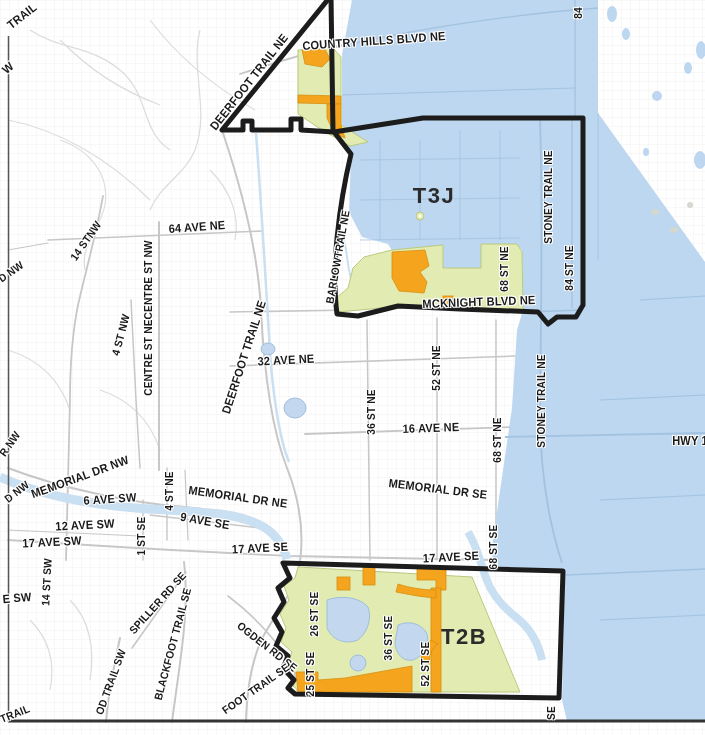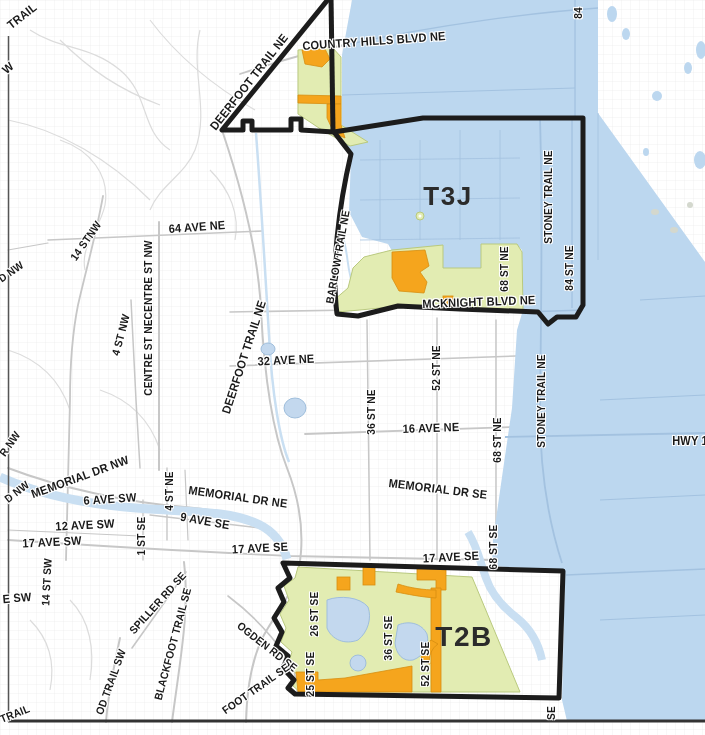--- a/index.html
+++ b/index.html
@@ -153,21 +153,21 @@
     <line x1="8" y1="721" x2="705" y2="721" stroke="var(--frame,#333333)" stroke-width="3"></line>
   </g>
 </svg>
 
 <div id="labels">
       <div class="lbl" style="left: 22px; top: 16px; font-size: 12px; transform: translate(-50%, -50%) rotate(-38deg) scale(0.92, 1);">TRAIL</div>
       <div class="lbl" style="left: 8px; top: 68px; font-size: 12px; transform: translate(-50%, -50%) rotate(-40deg) scale(0.92, 1);">W</div>
       <div class="lbl" style="left: 374px; top: 41px; font-size: 12px; transform: translate(-50%, -50%) rotate(-4deg) scale(0.92, 1);">COUNTRY HILLS BLVD NE</div>
       <div class="lbl" style="left: 249px; top: 82px; font-size: 12px; transform: translate(-50%, -50%) rotate(-52deg) scale(0.92, 1);">DEERFOOT TRAIL NE</div>
       <div class="lbl" style="left: 578px; top: 13px; font-size: 11px; transform: translate(-50%, -50%) rotate(-90deg) scale(0.92, 1);">84</div>
-      <div class="lbl zone" style="left: 448px; top: 196px; font-size: 26px; transform: translate(-50%, -50%) rotate(0deg) scale(1, 1);">T3J</div>
+      <div class="lbl zone" style="left: 434px; top: 196px; font-size: 22px; transform: translate(-50%, -50%) rotate(0deg) scale(1, 1);">T3J</div>
       <div class="lbl" style="left: 548px; top: 197px; font-size: 11px; transform: translate(-50%, -50%) rotate(-90deg) scale(0.92, 1);">STONEY TRAIL NE</div>
       <div class="lbl" style="left: 569px; top: 268px; font-size: 11px; transform: translate(-50%, -50%) rotate(-90deg) scale(0.92, 1);">84 ST NE</div>
       <div class="lbl" style="left: 504px; top: 269px; font-size: 11px; transform: translate(-50%, -50%) rotate(-90deg) scale(0.92, 1);">68 ST NE</div>
       <div class="lbl" style="left: 479px; top: 302px; font-size: 12px; transform: translate(-50%, -50%) rotate(-2deg) scale(0.92, 1);">MCKNIGHT BLVD NE</div>
       <div class="lbl" style="left: 338px; top: 257px; font-size: 11px; transform: translate(-50%, -50%) rotate(-80deg) scale(0.92, 1);">BARLOWTRAIL NE</div>
       <div class="lbl" style="left: 197px; top: 227px; font-size: 12px; transform: translate(-50%, -50%) rotate(-4deg) scale(0.92, 1);">64 AVE NE</div>
       <div class="lbl" style="left: 86px; top: 241px; font-size: 11px; transform: translate(-50%, -50%) rotate(-55deg) scale(0.92, 1);">14 STNW</div>
       <div class="lbl" style="left: 148px; top: 318px; font-size: 11px; transform: translate(-50%, -50%) rotate(-90deg) scale(0.92, 1);">CENTRE ST NECENTRE ST NW</div>
       <div class="lbl" style="left: 121px; top: 335px; font-size: 11px; transform: translate(-50%, -50%) rotate(-75deg) scale(0.92, 1);">4 ST NW</div>
       <div class="lbl" style="left: 244px; top: 357px; font-size: 12px; transform: translate(-50%, -50%) rotate(-72deg) scale(0.92, 1);">DEERFOOT TRAIL NE</div>
@@ -187,21 +187,21 @@
       <div class="lbl" style="left: 52px; top: 542px; font-size: 12px; transform: translate(-50%, -50%) rotate(-3deg) scale(0.92, 1);">17 AVE SW</div>
       <div class="lbl" style="left: 141px; top: 536px; font-size: 11px; transform: translate(-50%, -50%) rotate(-90deg) scale(0.92, 1);">1 ST SE</div>
       <div class="lbl" style="left: 260px; top: 548px; font-size: 12px; transform: translate(-50%, -50%) rotate(-3deg) scale(0.92, 1);">17 AVE SE</div>
       <div class="lbl" style="left: 438px; top: 489px; font-size: 12px; transform: translate(-50%, -50%) rotate(7deg) scale(0.92, 1);">MEMORIAL DR SE</div>
       <div class="lbl" style="left: 451px; top: 557px; font-size: 12px; transform: translate(-50%, -50%) rotate(-3deg) scale(0.92, 1);">17 AVE SE</div>
       <div class="lbl" style="left: 493px; top: 547px; font-size: 11px; transform: translate(-50%, -50%) rotate(-90deg) scale(0.92, 1);">68 ST SE</div>
       <div class="lbl" style="left: 314px; top: 614px; font-size: 11px; transform: translate(-50%, -50%) rotate(-90deg) scale(0.92, 1);">26 ST SE</div>
       <div class="lbl" style="left: 310px; top: 674px; font-size: 11px; transform: translate(-50%, -50%) rotate(-90deg) scale(0.92, 1);">25 ST SE</div>
       <div class="lbl" style="left: 388px; top: 638px; font-size: 11px; transform: translate(-50%, -50%) rotate(-90deg) scale(0.92, 1);">36 ST SE</div>
       <div class="lbl" style="left: 425px; top: 664px; font-size: 11px; transform: translate(-50%, -50%) rotate(-90deg) scale(0.92, 1);">52 ST SE</div>
-      <div class="lbl zone" style="left: 464px; top: 637px; font-size: 28px; transform: translate(-50%, -50%) rotate(0deg) scale(1, 1);">T2B</div>
+      <div class="lbl zone" style="left: 464px; top: 637px; font-size: 22px; transform: translate(-50%, -50%) rotate(0deg) scale(1, 1);">T2B</div>
       <div class="lbl" style="left: 267px; top: 647px; font-size: 11px; transform: translate(-50%, -50%) rotate(38deg) scale(0.92, 1);">OGDEN RD SE</div>
       <div class="lbl" style="left: 158px; top: 603px; font-size: 11px; transform: translate(-50%, -50%) rotate(-48deg) scale(0.92, 1);">SPILLER RD SE</div>
       <div class="lbl" style="left: 173px; top: 644px; font-size: 11px; transform: translate(-50%, -50%) rotate(-75deg) scale(0.92, 1);">BLACKFOOT TRAIL SE</div>
       <div class="lbl" style="left: 111px; top: 682px; font-size: 11px; transform: translate(-50%, -50%) rotate(-70deg) scale(0.92, 1);">OD TRAIL SW</div>
       <div class="lbl" style="left: 256px; top: 689px; font-size: 11px; transform: translate(-50%, -50%) rotate(-35deg) scale(0.92, 1);">FOOT TRAIL SE</div>
       <div class="lbl" style="left: 47px; top: 582px; font-size: 11px; transform: translate(-50%, -50%) rotate(-87deg) scale(0.92, 1);">14 ST SW</div>
       <div class="lbl" style="left: 17px; top: 598px; font-size: 12px; transform: translate(-50%, -50%) rotate(-5deg) scale(0.92, 1);">E SW</div>
       <div class="lbl" style="left: 15px; top: 714px; font-size: 11px; transform: translate(-50%, -50%) rotate(-22deg) scale(0.92, 1);">TRAIL</div>
       <div class="lbl" style="left: 11px; top: 272px; font-size: 11px; transform: translate(-50%, -50%) rotate(-35deg) scale(0.92, 1);">D NW</div>
       <div class="lbl" style="left: 10px; top: 444px; font-size: 11px; transform: translate(-50%, -50%) rotate(-55deg) scale(0.92, 1);">R NW</div>

